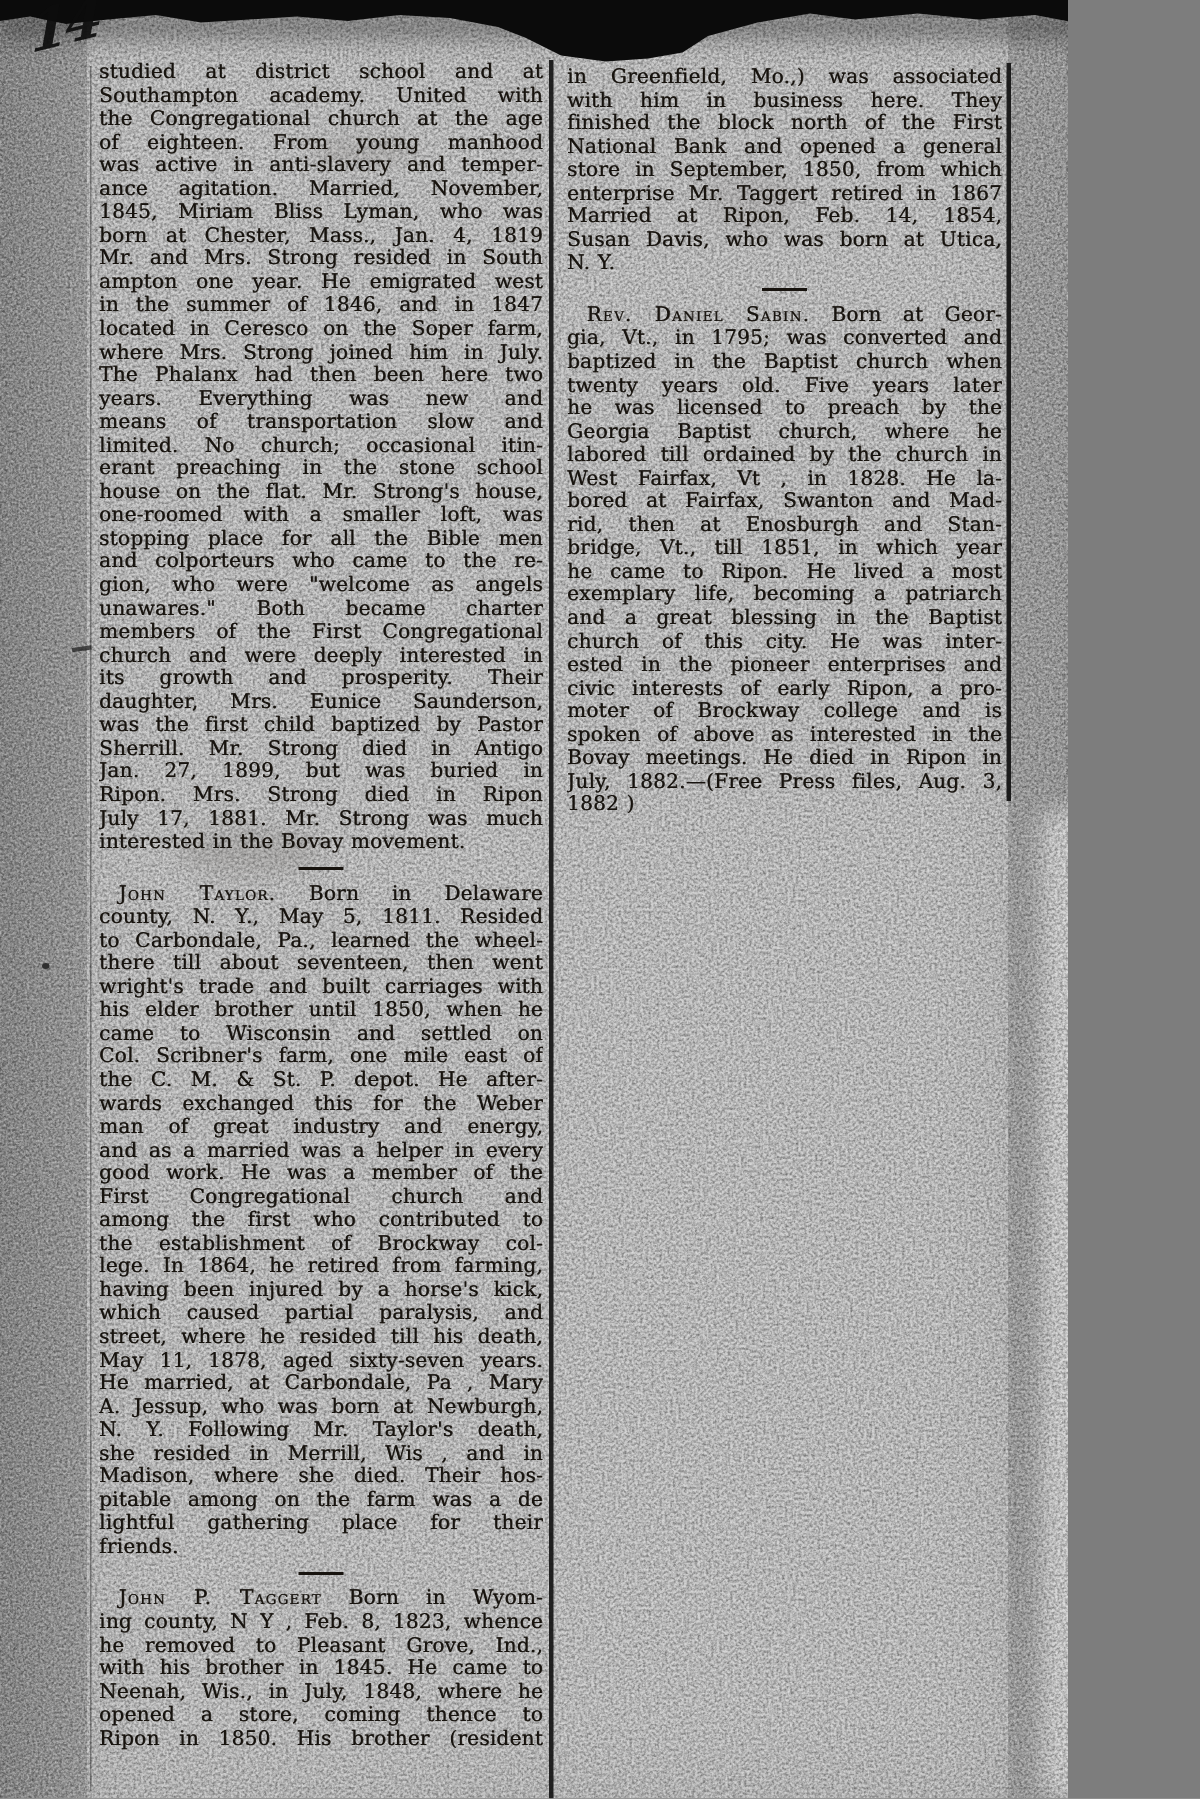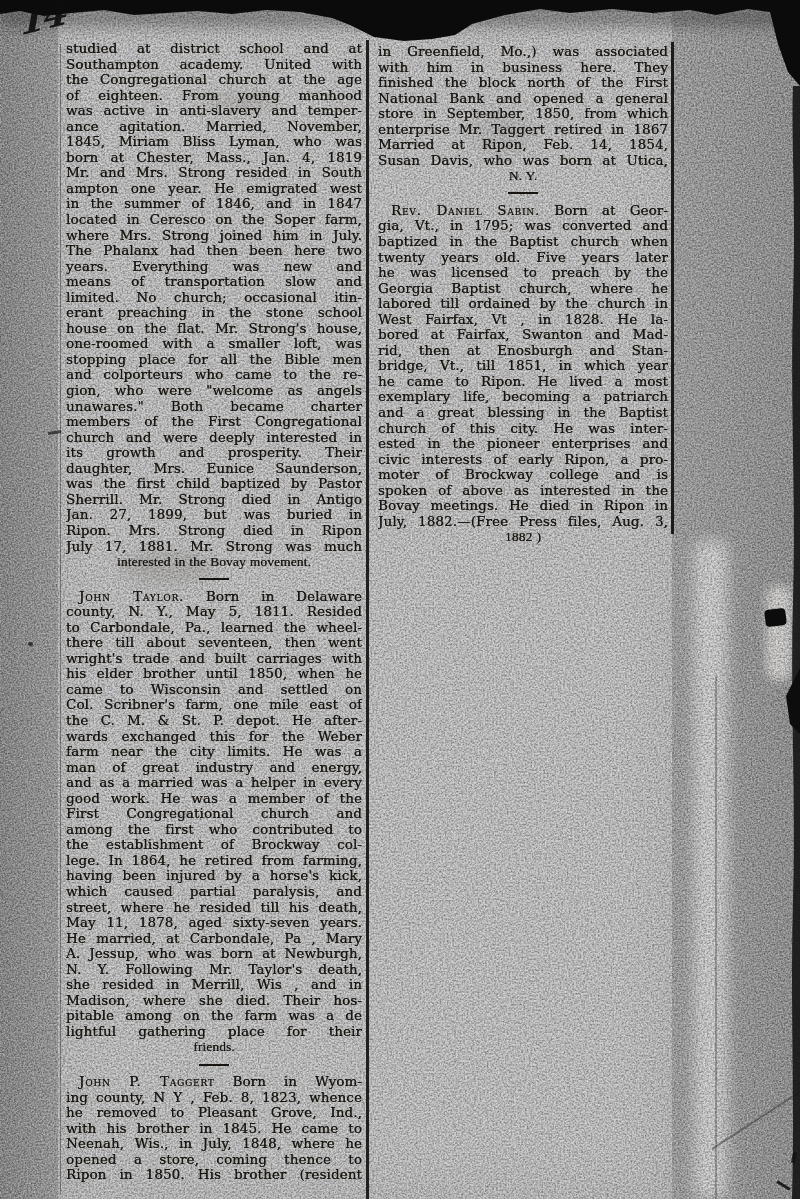--- a/index.html
+++ b/index.html
@@ -4,21 +4,21 @@
 <style>
   :root{
     --page-bg:#a3a3a3;
     --paper:#c6c6c6;
     --ink:#17130e;
     --rule:#141414;
     --edge:#0b0b0b;
     --lh:15.55px;
   }
   html,body{margin:0;padding:0;background:#7d7d7d;}
-  .page{position:relative;width:800px;height:1199px;overflow:hidden;background:var(--page-bg);
+  .page{position:relative;width:712px;height:1199px;overflow:hidden;background:var(--page-bg);
         font-family:"DejaVu Serif","Liberation Serif",serif;}
   .abs{position:absolute;}
 
   
   .left-margin-shade{left:0;top:0;width:60px;height:1199px;background:linear-gradient(90deg,rgba(0,0,0,.18),rgba(0,0,0,.05));}
   .clip-paper{left:58px;top:12px;width:614px;height:1187px;background:var(--paper);
               box-shadow:inset 0 0 60px rgba(0,0,0,.08);}
   .right-area{left:672px;top:0;width:128px;height:1199px;background:linear-gradient(90deg,rgba(0,0,0,.02),rgba(0,0,0,.12));}
   .light-band{left:694px;top:540px;width:34px;height:659px;background:rgba(255,255,255,.55);filter:blur(7px);border-radius:10px;}
   .light-streak{left:766px;top:585px;width:26px;height:96px;background:rgba(230,228,225,.75);filter:blur(4px);border-radius:12px;}
@@ -52,21 +52,21 @@
                transform:rotate(-14deg) skewX(-14deg);letter-spacing:-2px;opacity:.92;}
 
   
   .col{color:var(--ink);font-size:13.4px;letter-spacing:.15px;word-spacing:.5px;
        text-shadow:.35px .2px 0 rgba(23,19,14,.75);filter:blur(.14px);}
   .col1{left:66px;top:41px;width:296px;}
   .col2{left:378px;top:44px;width:290px;}
   .article{margin:0;}
   .line{height:var(--lh);line-height:var(--lh);overflow:hidden;text-align:justify;}
   .line::after{content:"";display:inline-block;width:100%;}
-  .line.endline{text-align:center;font-family:Liberation Serif, serif;}
+  .line.endline{text-align:left;}
   .line.endline::after{content:none;}
   .line.indent{text-indent:13px;}
   .lead{font-variant:small-caps;letter-spacing:.8px;margin-top:42px;}
   .sep{height:19px;display:flex;align-items:center;justify-content:center;}
   .dash{width:30px;height:0;border-top:2.2px solid var(--ink);}
 </style>
 </head>
 <body>
 
 <div class="page">
@@ -150,21 +150,20 @@
         <div class="line indent"><span class="lead">John Taylor.</span> Born in Delaware</div>
         <div class="line">county, N. Y., May 5, 1811. Resided</div>
         <div class="line">to Carbondale, Pa., learned the wheel-</div>
         <div class="line">there till about seventeen, then went</div>
         <div class="line">wright's trade and built carriages with</div>
         <div class="line">his elder brother until 1850, when he</div>
         <div class="line">came to Wisconsin and settled on</div>
         <div class="line">Col. Scribner's farm, one mile east of</div>
         <div class="line">the C. M. &amp; St. P. depot. He after-</div>
         <div class="line">wards exchanged this for the Weber</div>
-        <div class="line">farm near the city limits. He was a</div>
         <div class="line">man of great industry and energy,</div>
         <div class="line">and as a married was a helper in every</div>
         <div class="line">good work. He was a member of the</div>
         <div class="line">First Congregational church and</div>
         <div class="line">among the first who contributed to</div>
         <div class="line">the establishment of Brockway col-</div>
         <div class="line">lege. In 1864, he retired from farming,</div>
         <div class="line">having been injured by a horse's kick,</div>
         <div class="line">which caused partial paralysis, and</div>
         <div class="line">street, where he resided till his death,</div>

